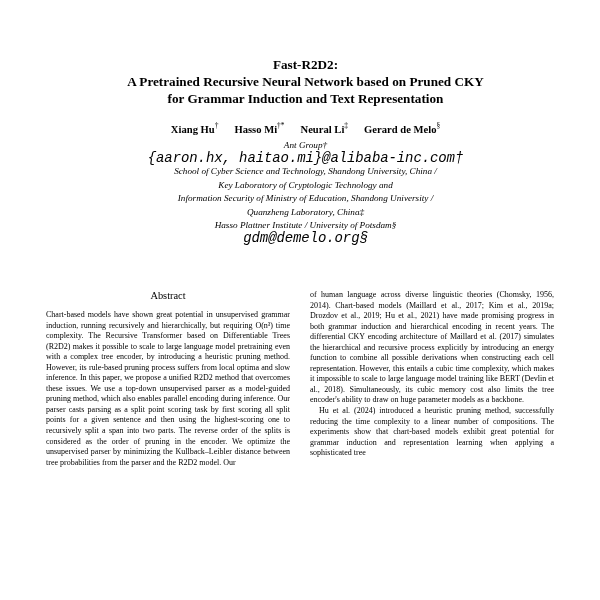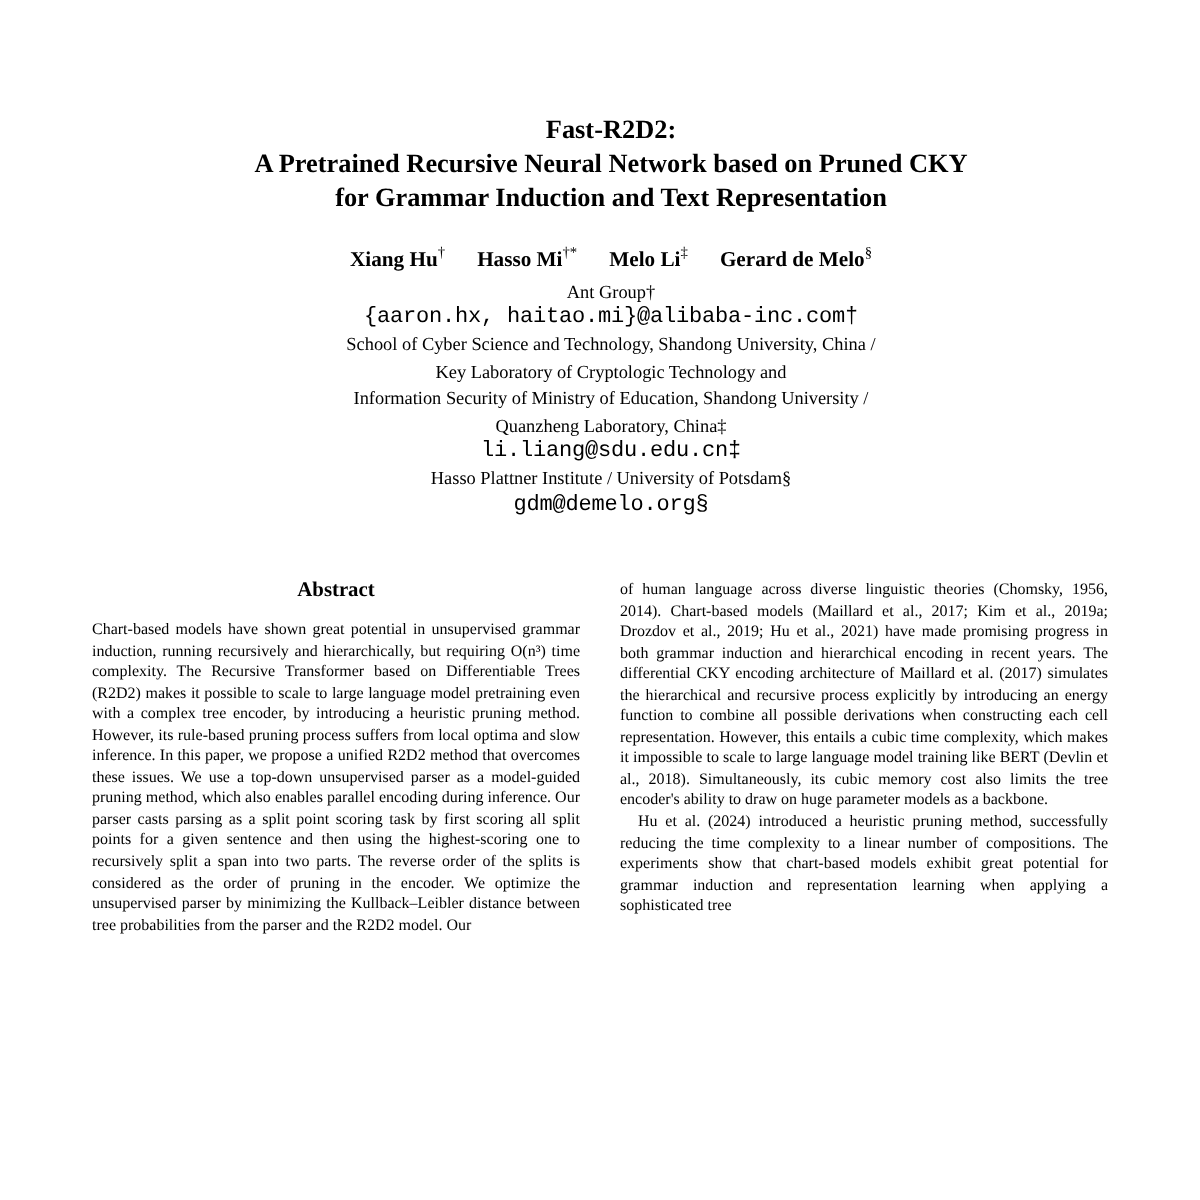--- a/index.html
+++ b/index.html
@@ -44,44 +44,45 @@
   sup.mark {
     font-weight: normal;
     font-size: 7.4px;
     vertical-align: super;
   }
   .affil {
     text-align: center;
     font-size: 9.2px;
     line-height: 13.4px;
     margin: 0;
+    font-style: italic;
   }
   .affil.first { margin-top: 2px; }
   .mono {
     font-family: "Liberation Mono", monospace;
-    font-size: 11px;
+    font-size: 14px;
     letter-spacing: -0.1px;
   }
   .affil-block { margin-top: 1px; }
 
   
   .columns {
     position: absolute;
     top: 290px;
     left: 46px;
     width: 508px;
     display: flex;
     gap: 20px;
   }
   .col {
     width: 244px;
   }
   .abstract-head {
     text-align: center;
-    font-weight: bold;
+    font-weight: normal;
     font-size: 10.4px;
     margin: 0 0 9px 0;
   }
   p.body {
     margin: 0;
     font-size: 8.0px;
     line-height: 10.55px;
     text-align: justify;
     text-justify: inter-word;
     hyphens: manual;
@@ -95,31 +96,30 @@
 
 <div class="page">
 
   <div class="title">
     <span class="l1">Fast-R2D2:</span>
     <span class="l2">A Pretrained Recursive Neural Network based on Pruned CKY</span>
     <span class="l3">for Grammar Induction and Text Representation</span>
   </div>
 
   <div class="authors">
-    <span><span>Xiang Hu</span><sup class="mark">†</sup></span><span class="gap"></span><span><span>Hasso Mi</span><sup class="mark">†*</sup></span><span class="gap"></span><span><span>Melo Li</span><sup class="mark">‡</sup></span><span class="gap"></span><span><span>Gerard de Melo</span><sup class="mark">§</sup></span>
+    <span><span>Xiang Hu</span><sup class="mark">†</sup></span><span class="gap"></span><span><span>Hasso Mi</span><sup class="mark">†*</sup></span><span class="gap"></span><span><span>Neural Li</span><sup class="mark">‡</sup></span><span class="gap"></span><span><span>Gerard de Melo</span><sup class="mark">§</sup></span>
   </div>
 
   <div class="affil-block">
     <div class="affil first">Ant Group†</div>
     <div class="affil mono">{aaron.hx, haitao.mi}@alibaba-inc.com†</div>
     <div class="affil">School of Cyber Science and Technology, Shandong University, China /</div>
     <div class="affil">Key Laboratory of Cryptologic Technology and</div>
     <div class="affil">Information Security of Ministry of Education, Shandong University /</div>
     <div class="affil">Quanzheng Laboratory, China‡</div>
-    <div class="affil mono">li.liang@sdu.edu.cn‡</div>
     <div class="affil">Hasso Plattner Institute / University of Potsdam§</div>
     <div class="affil mono">gdm@demelo.org§</div>
   </div>
 
   <div class="columns">
     <div class="col col-left">
       <div class="abstract-head">Abstract</div>
       <p class="body">Chart-based models have shown great potential in unsupervised grammar induction, running recursively and hierarchically, but requiring O(n³) time complexity. The Recursive Transformer based on Differentiable Trees (R2D2) makes it possible to scale to large language model pretraining even with a complex tree encoder, by introducing a heuristic pruning method. However, its rule-based pruning process suffers from local optima and slow inference. In this paper, we propose a unified R2D2 method that overcomes these issues. We use a top-down unsupervised parser as a model-guided pruning method, which also enables parallel encoding during inference. Our parser casts parsing as a split point scoring task by first scoring all split points for a given sentence and then using the highest-scoring one to recursively split a span into two parts. The reverse order of the splits is considered as the order of pruning in the encoder. We optimize the unsupervised parser by minimizing the Kullback–Leibler distance between tree probabilities from the parser and the R2D2 model. Our</p>
     </div>
     <div class="col col-right">

